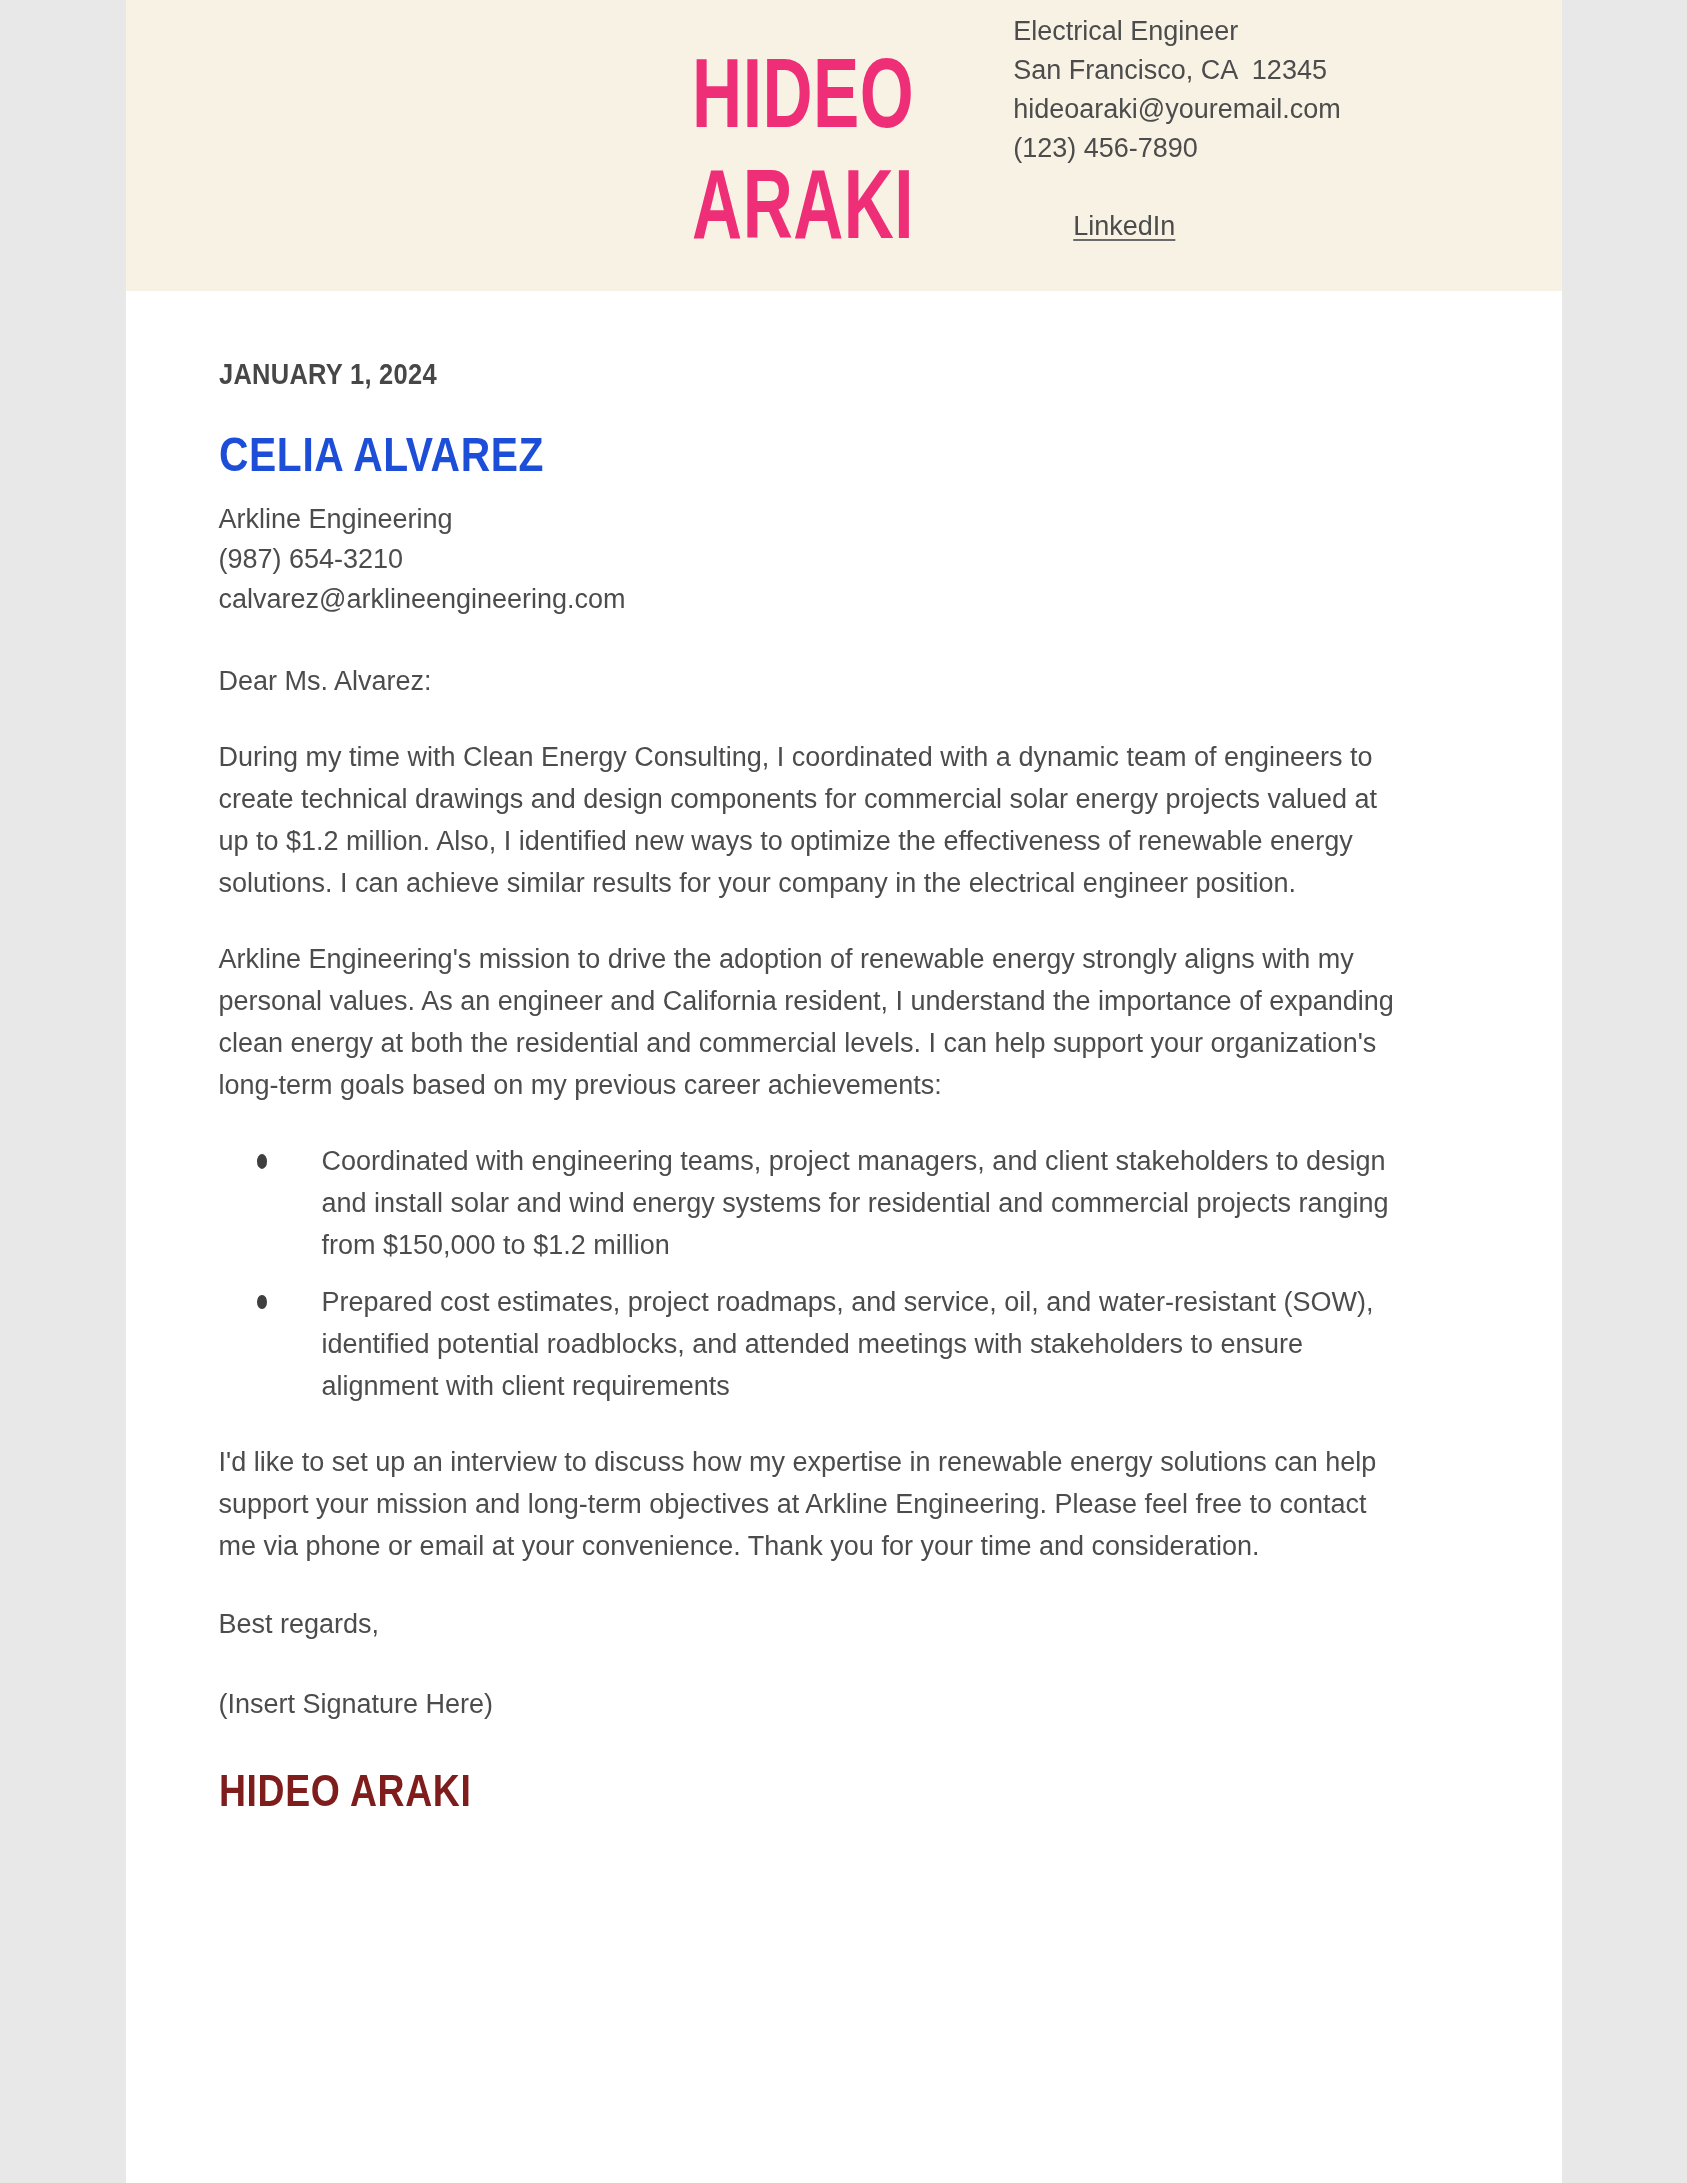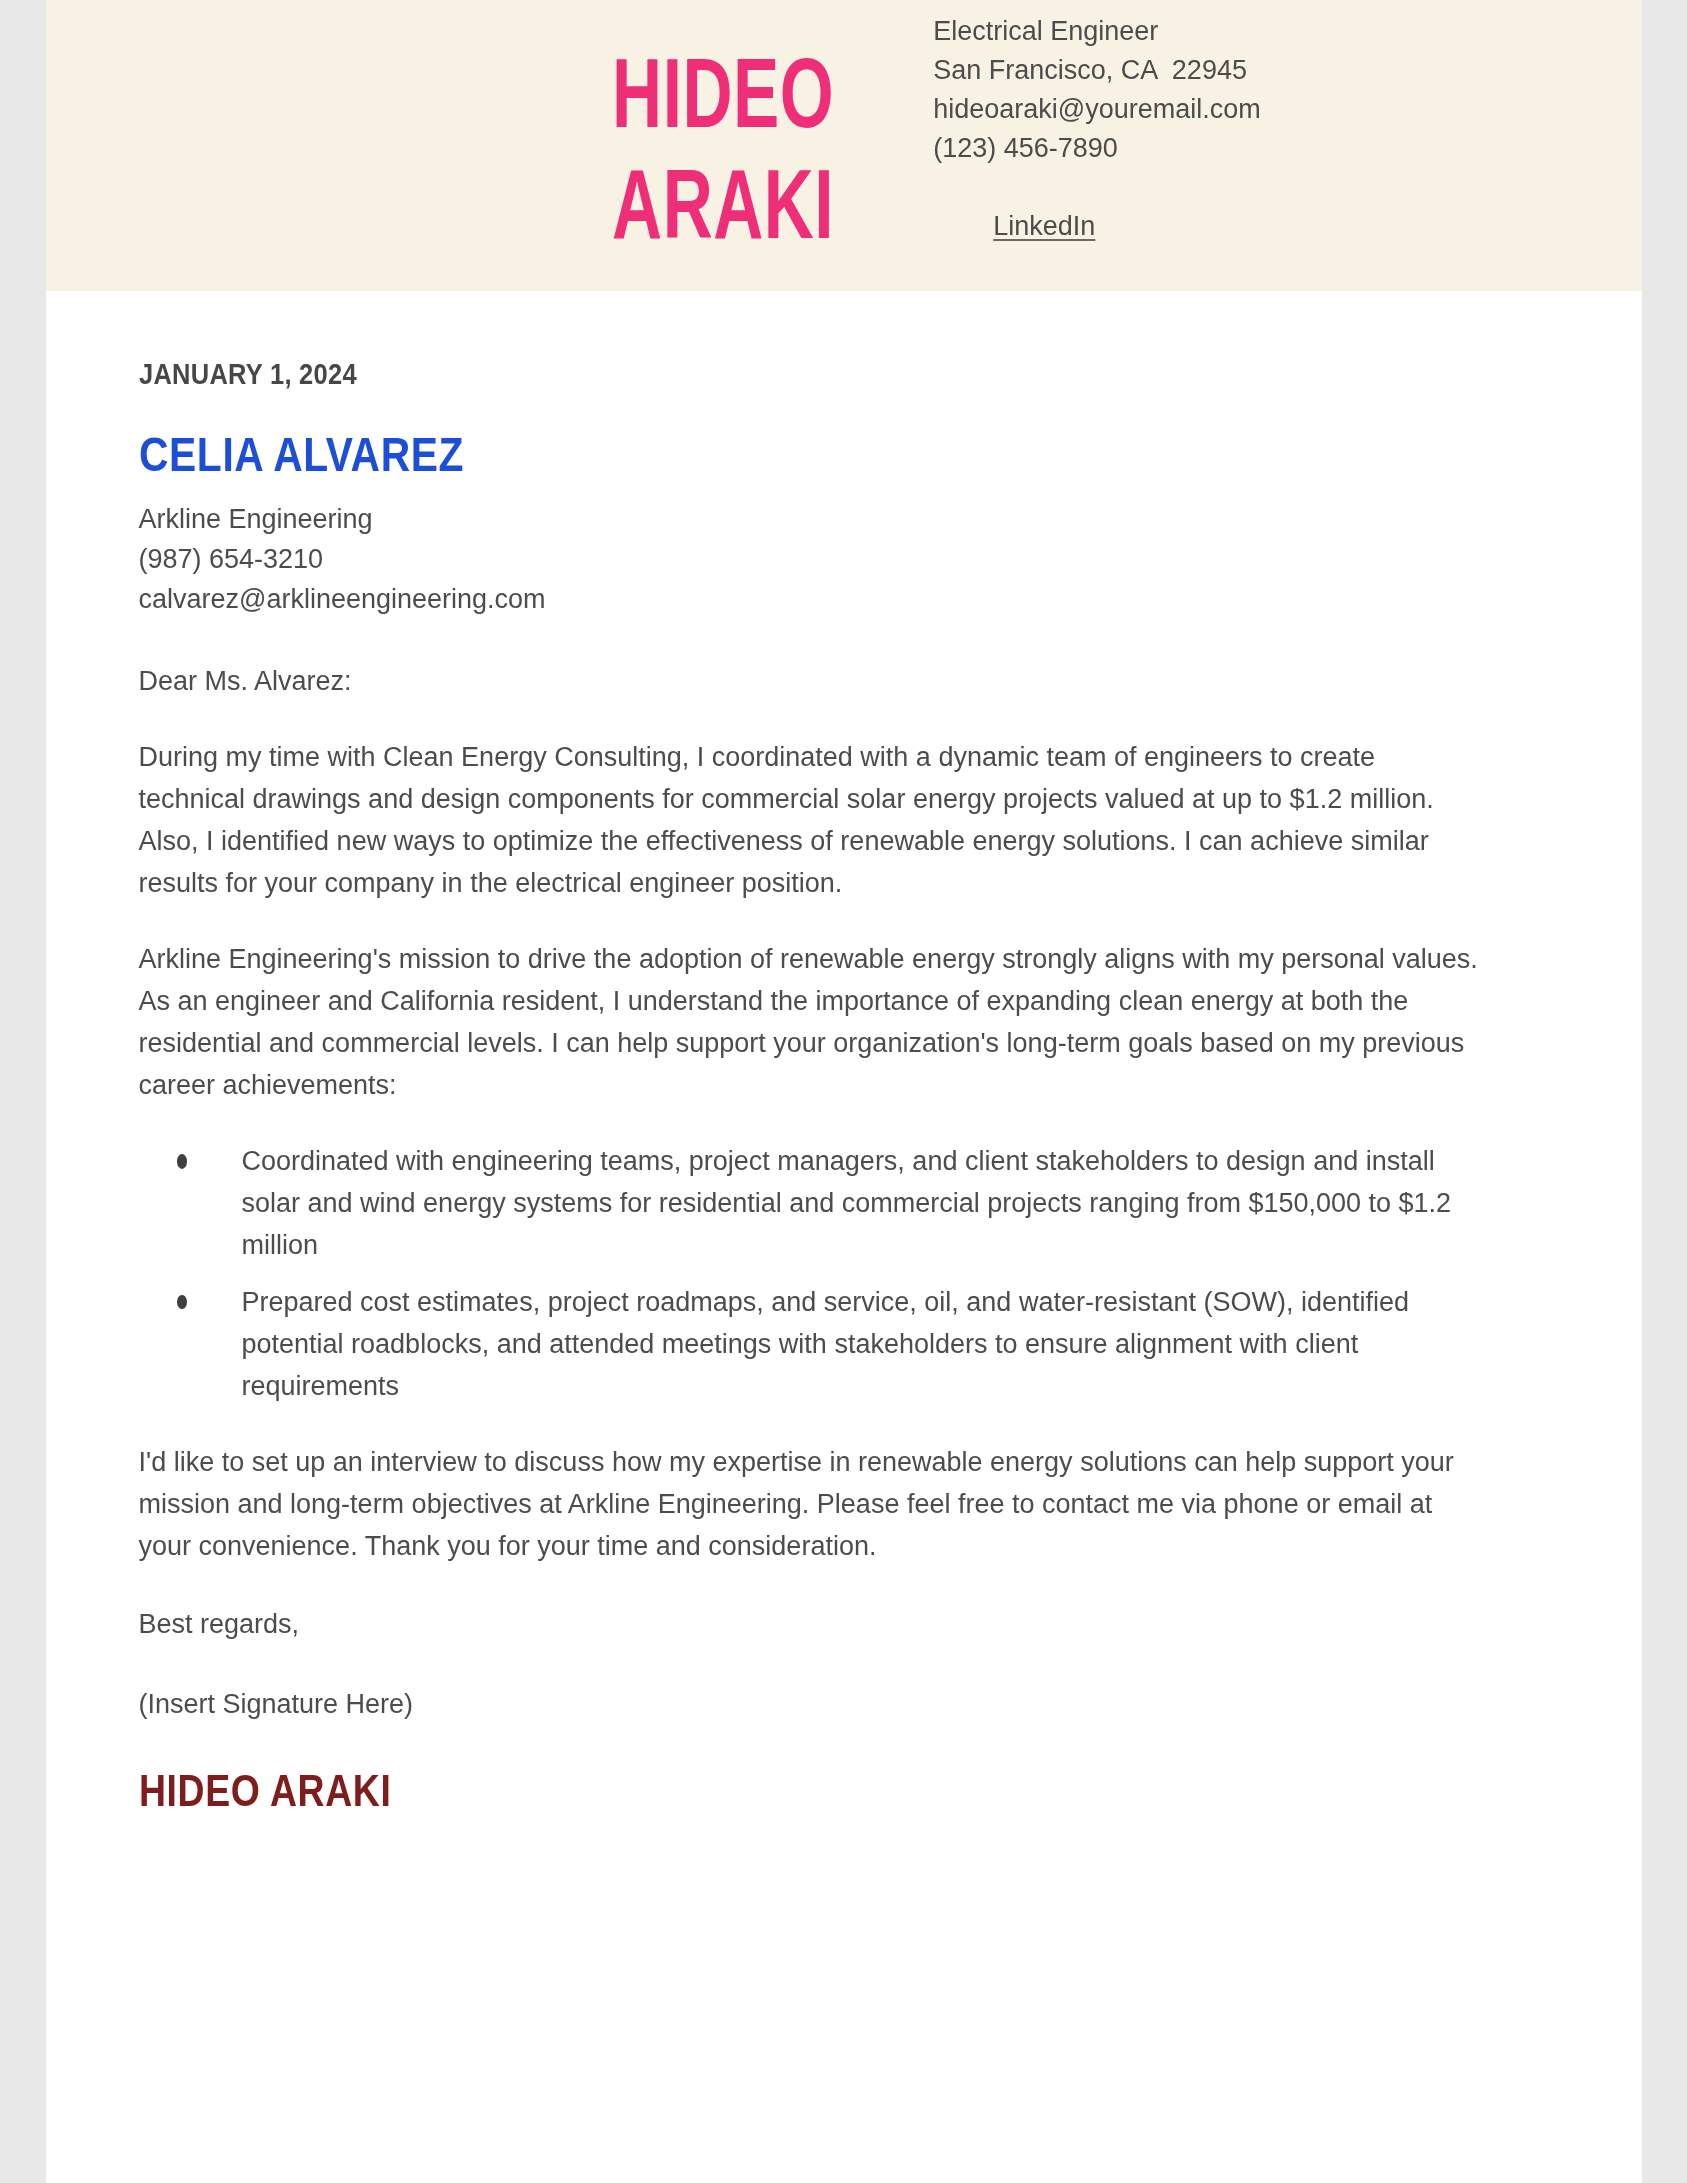--- a/index.html
+++ b/index.html
@@ -1,18 +1,18 @@
 <!DOCTYPE html>
 <html style="font-size:10.6px"><head>
 <meta charset="utf-8">
 <style>
   html, body { margin: 0; padding: 0; background: #e8e8e8; }
   .page {
     position: relative;
-    width: 1596px;
+    width: 1436px;
     height: 2183px;
     margin: 0 auto;
     background: #ffffff;
     font-family: "Liberation Sans", sans-serif;
     color: #4c4c4c;
     overflow: hidden;
   }
 
   
   .header {
@@ -133,21 +133,21 @@
 
 <div class="page">
 
   <div class="header">
     <div class="name-block">
       <span class="name-line">HIDEO</span><br>
       <span class="name-line">ARAKI</span>
     </div>
     <div class="contact-block">
       <div class="contact-line">Electrical Engineer</div>
-      <div class="contact-line">San Francisco, CA  22945</div>
+      <div class="contact-line">San Francisco, CA  12345</div>
       <div class="contact-line">hideoaraki@youremail.com</div>
       <div class="contact-line">(123) 456-7890</div>
       <div class="contact-line">
         <a class="contact-link">LinkedIn</a>
       </div>
     </div>
   </div>
 
   <div class="content">
 

